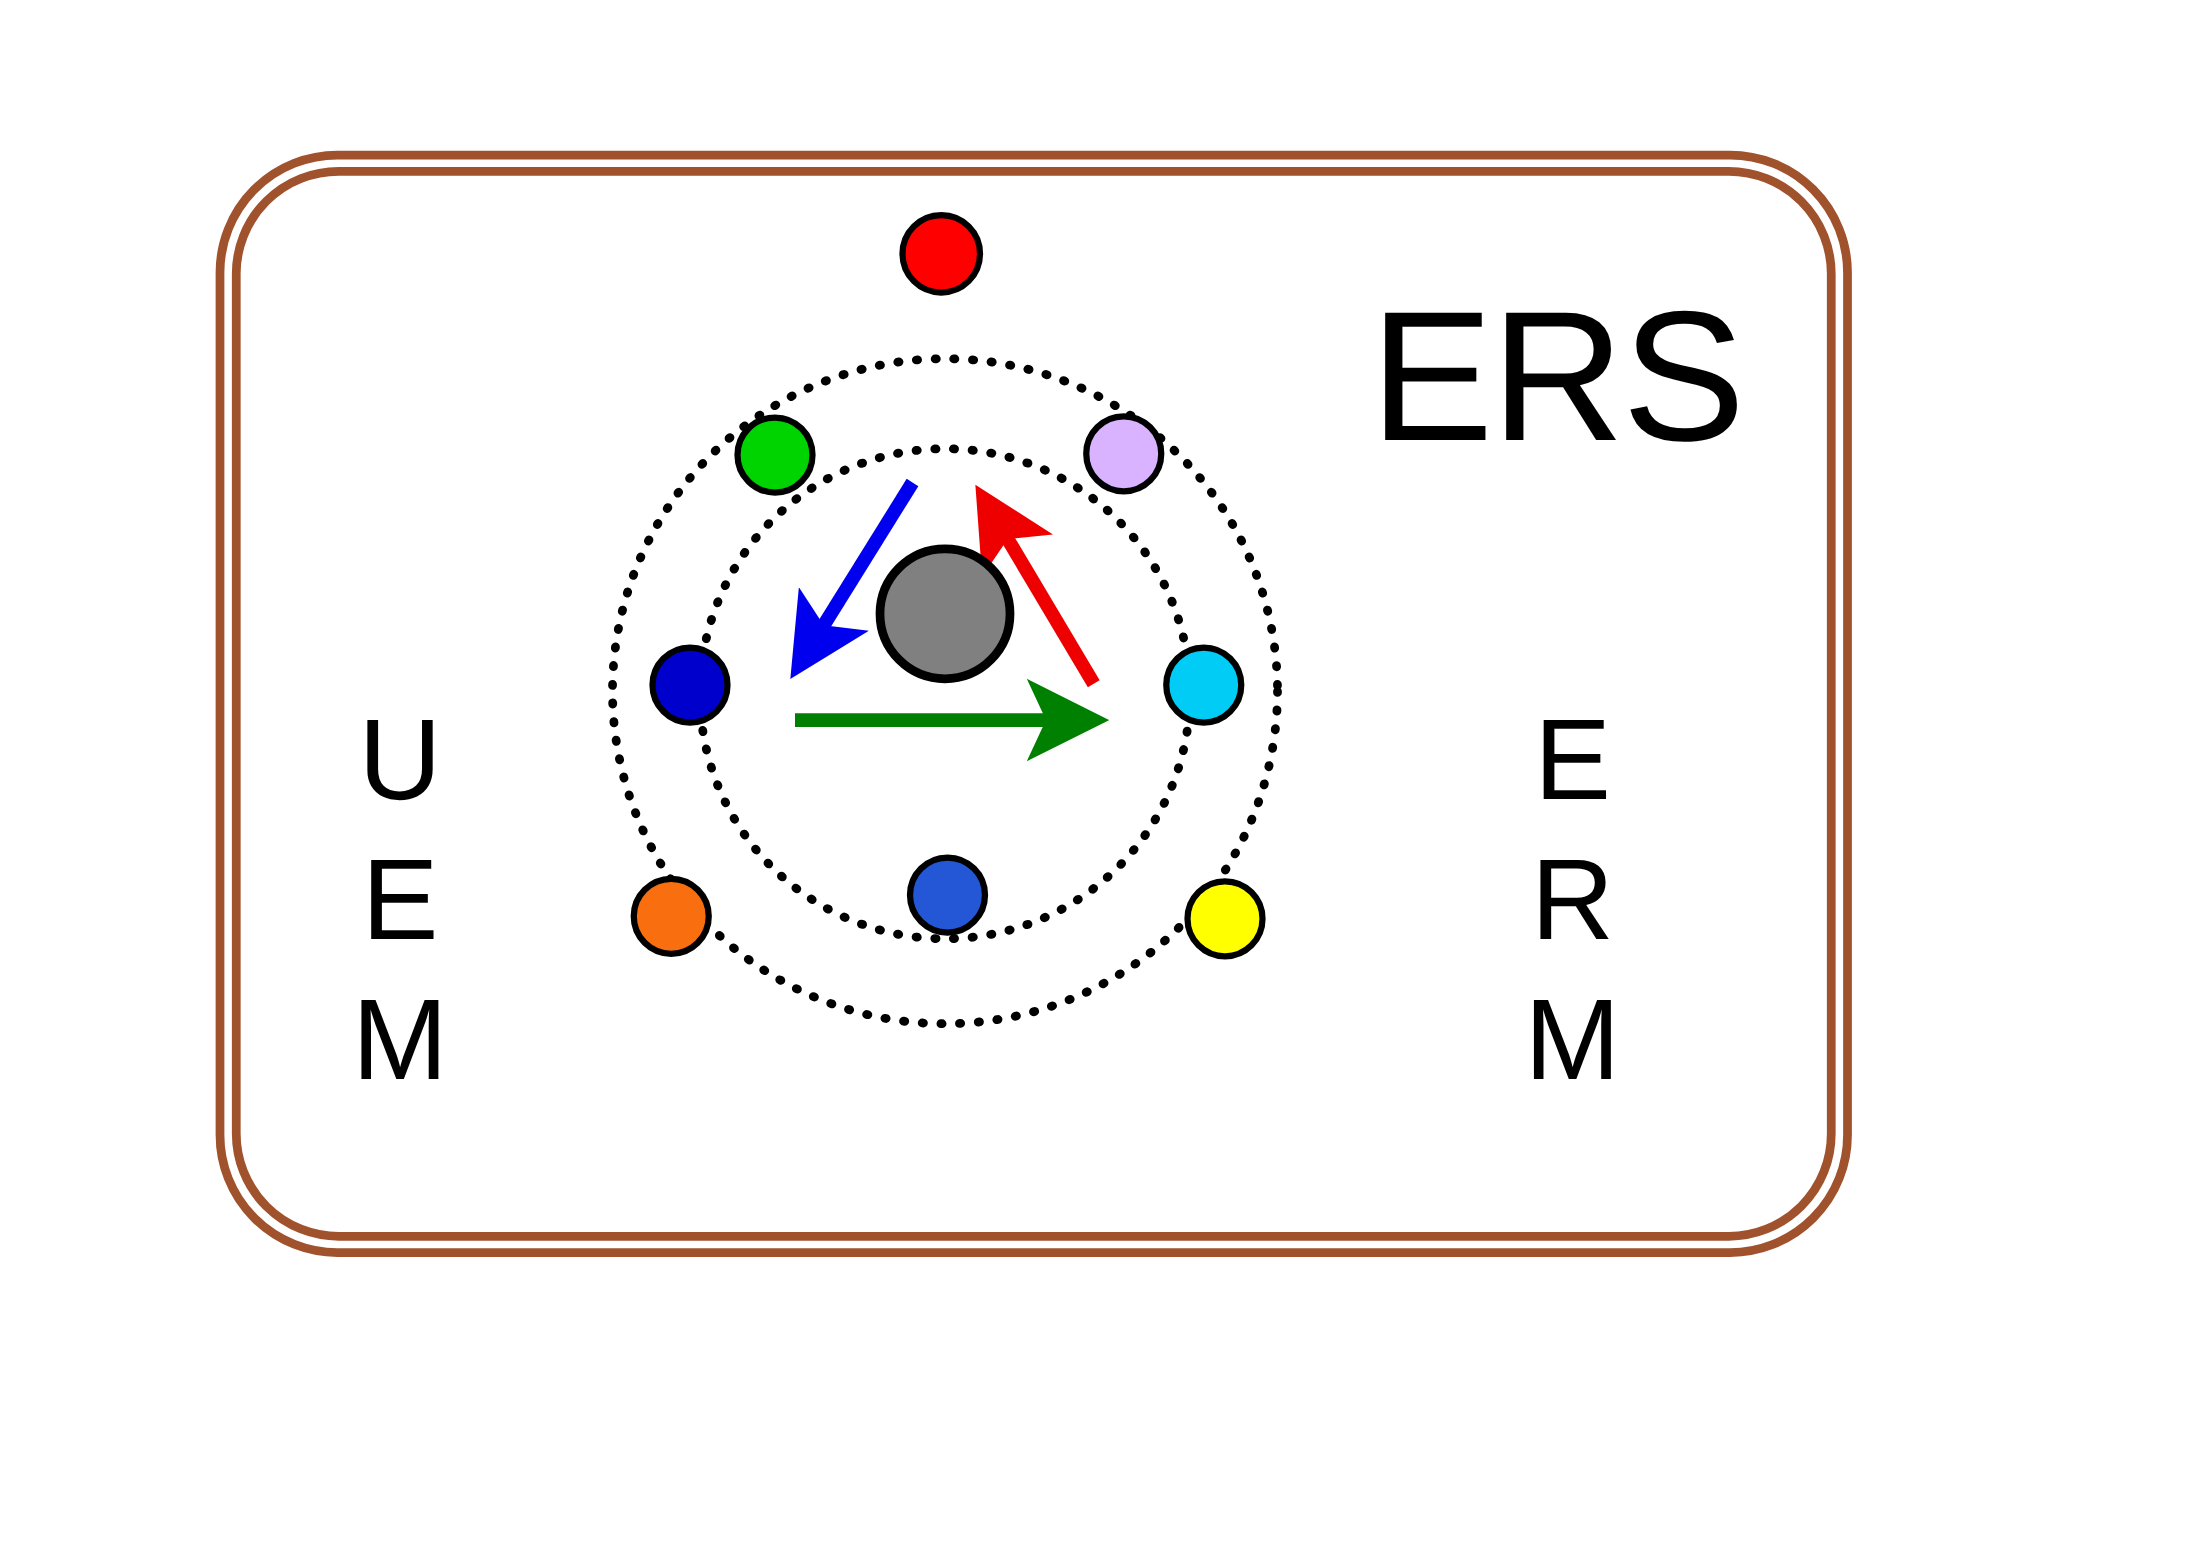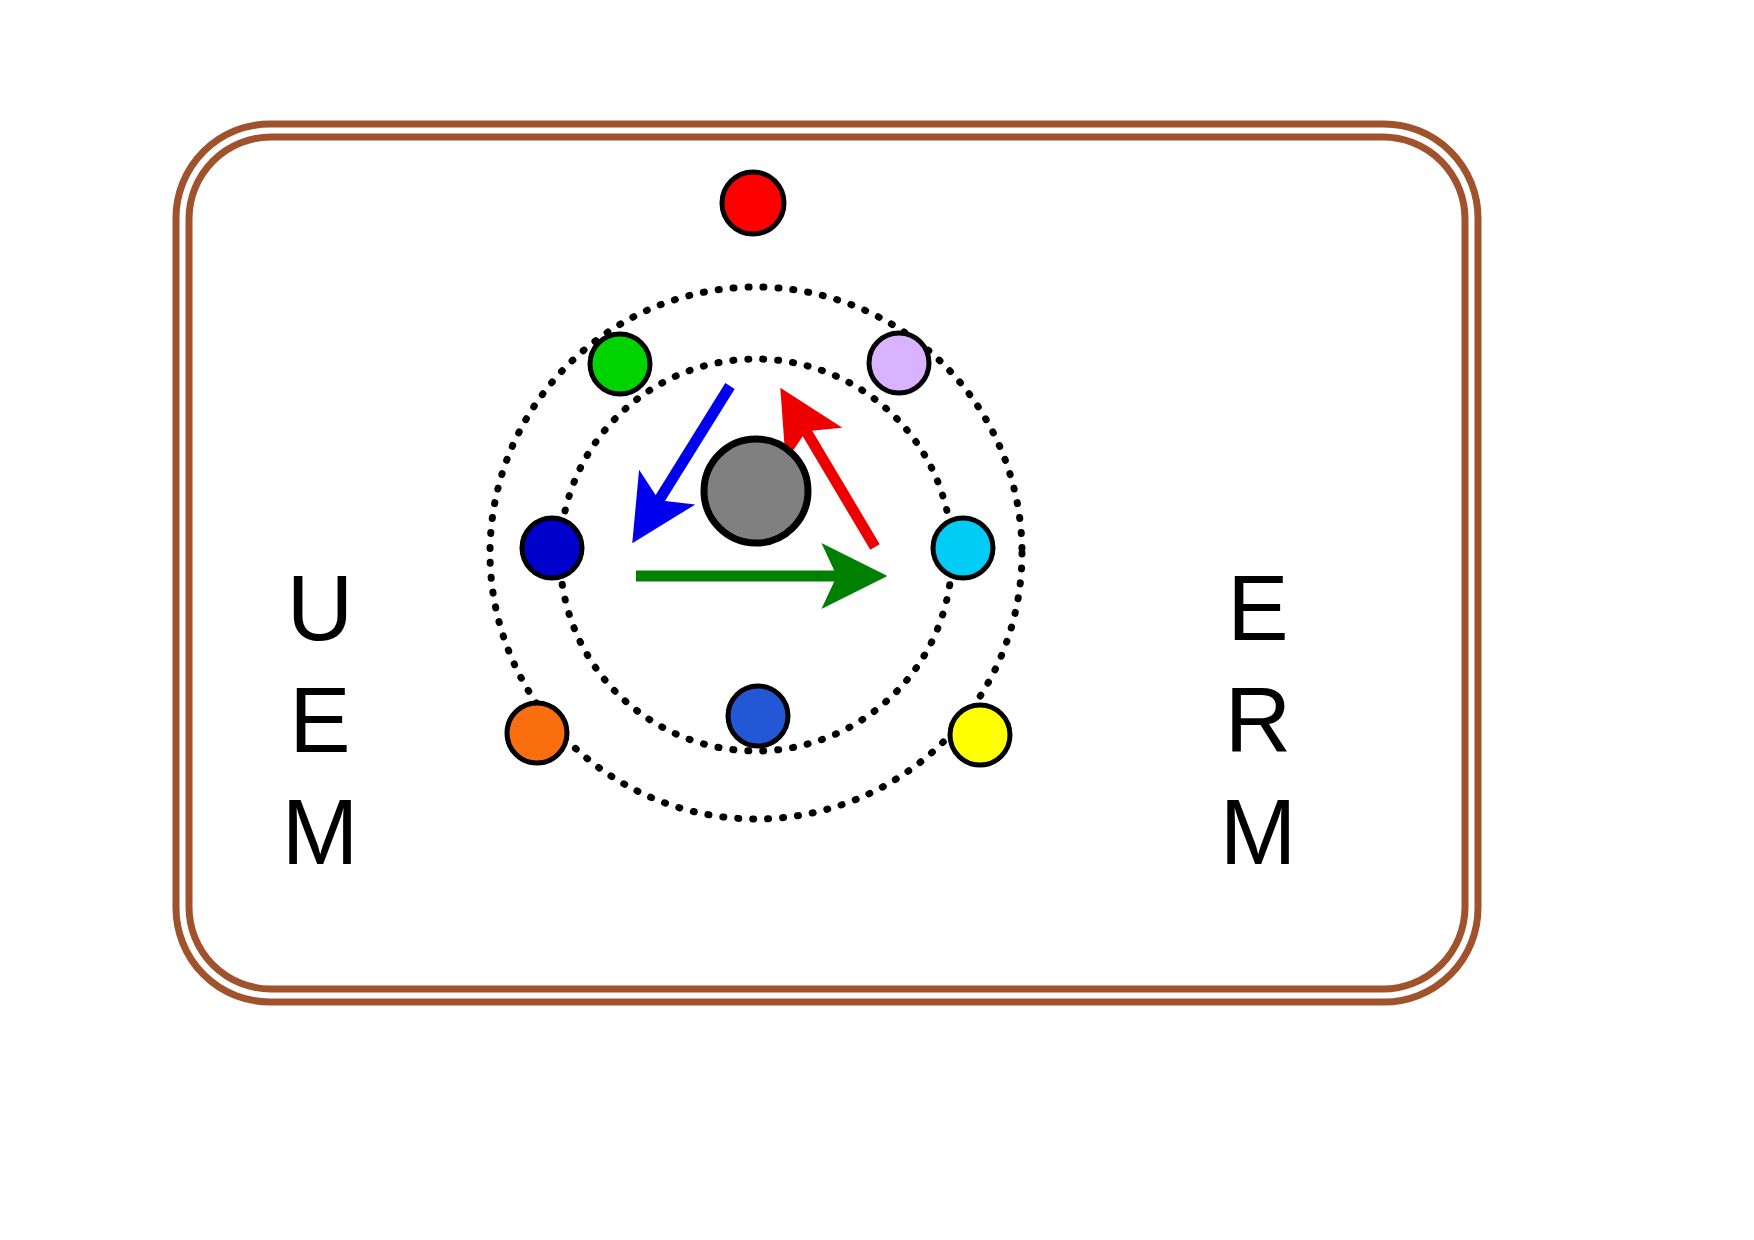--- a/index.html
+++ b/index.html
@@ -94,20 +94,21 @@
     <circle id="e-red" cx="753" cy="203" r="31" fill="#ff0000" stroke="#000000" stroke-width="5"></circle>
     <circle id="e-green" cx="620" cy="364" r="30" fill="#00d400" stroke="#000000" stroke-width="5"></circle>
     <circle id="e-lav" cx="899" cy="363" r="30" fill="#d9b3ff" stroke="#000000" stroke-width="5"></circle>
     <circle id="e-navy" cx="552" cy="548" r="30" fill="#0000cc" stroke="#000000" stroke-width="5"></circle>
     <circle id="e-cyan" cx="963" cy="548" r="30" fill="#00ccf5" stroke="#000000" stroke-width="5"></circle>
     <circle id="e-orange" cx="537" cy="733" r="30" fill="#f96f10" stroke="#000000" stroke-width="5"></circle>
     <circle id="e-blue" cx="758" cy="716" r="30" fill="#2457d6" stroke="#000000" stroke-width="5"></circle>
     <circle id="e-yellow" cx="980" cy="735" r="30" fill="#ffff00" stroke="#000000" stroke-width="5"></circle>
   </svg>
 
+  <div class="txt" id="title-ers">ERS</div>
 
   <div class="side-col" id="left-col">
     <span>U</span>
     <span>E</span>
     <span>M</span>
   </div>
 
   <div class="side-col" id="right-col">
     <span>E</span>
     <span>R</span>

